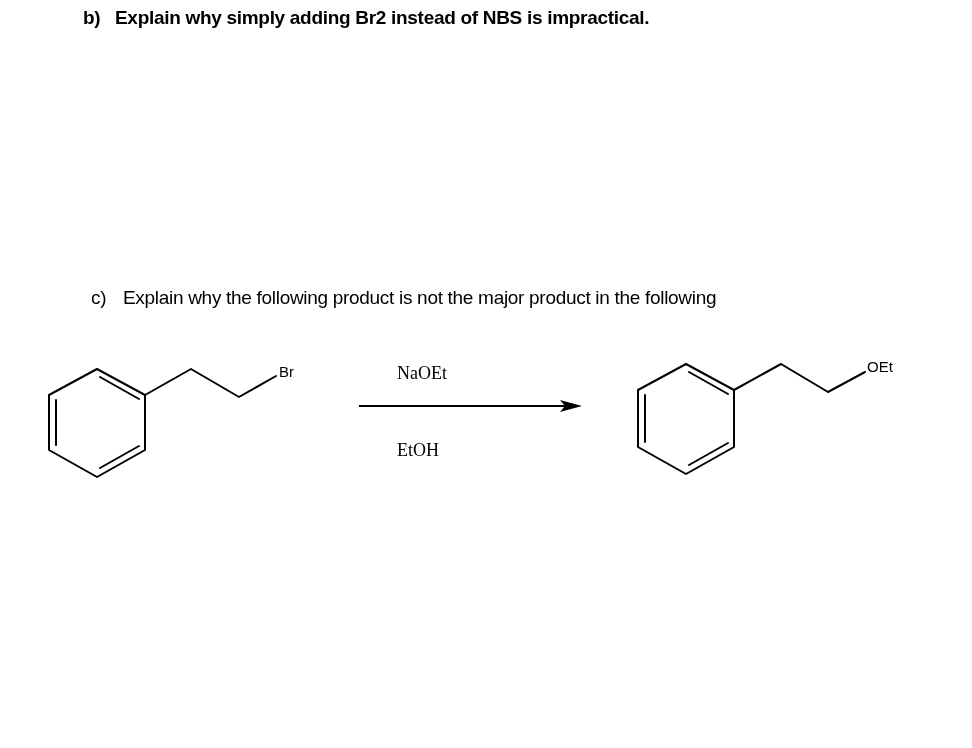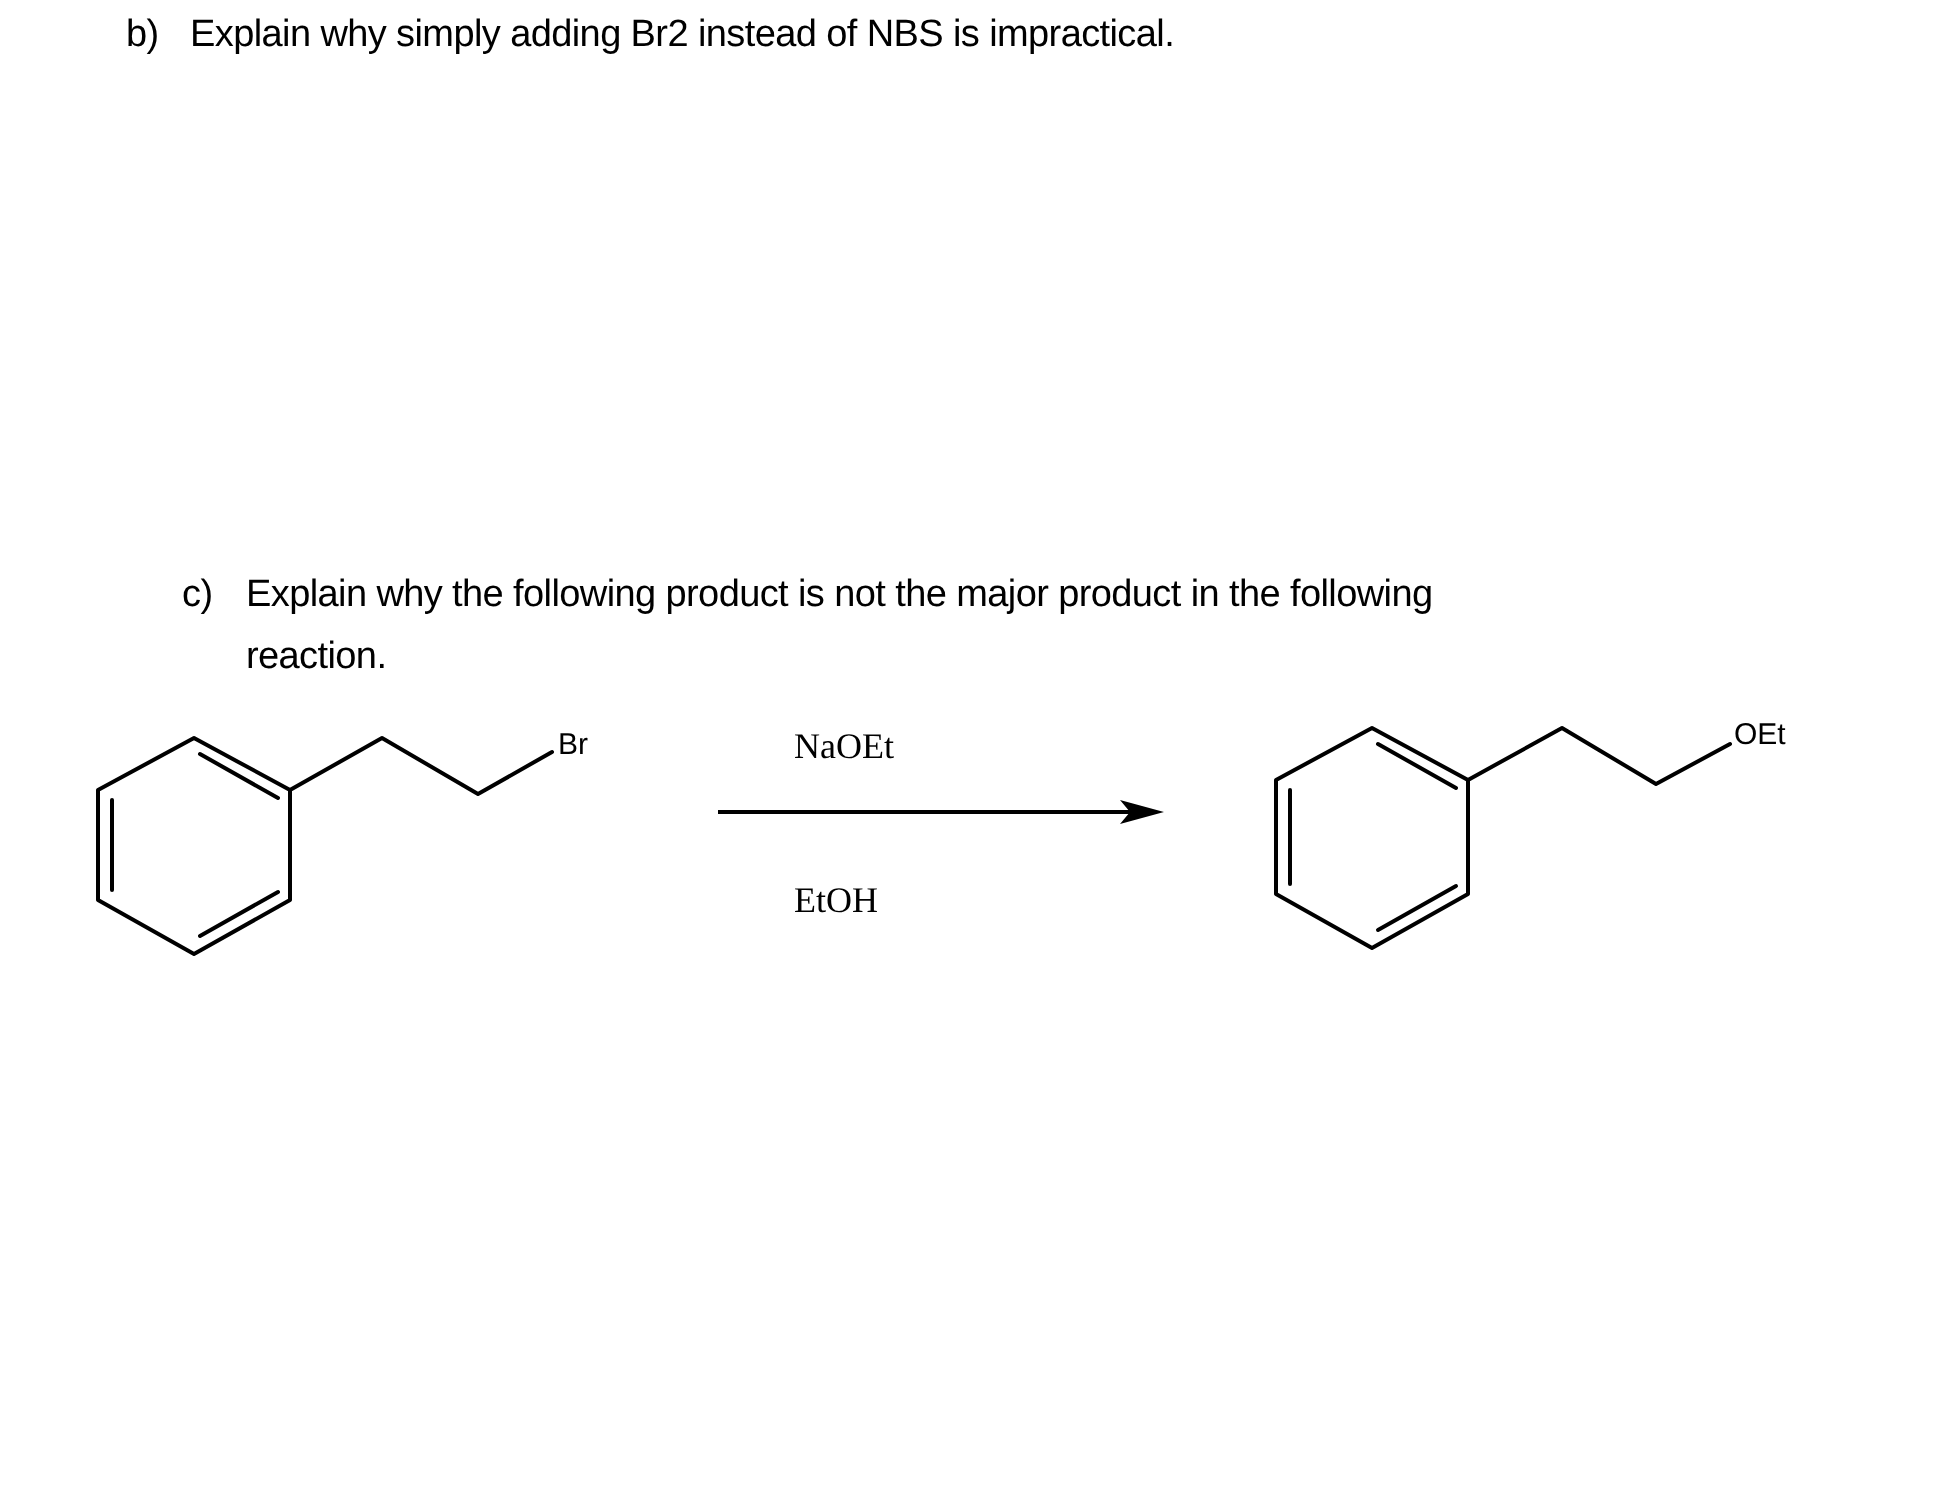--- a/index.html
+++ b/index.html
@@ -19,21 +19,21 @@
       font-family: "Liberation Sans", sans-serif;
       font-size: 19px;
       letter-spacing: -0.3px;
       color: #000;
       white-space: nowrap;
     }
     .q-label {
       display: inline-block;
       width: 32px;
     }
-    #q-b { left: 63px; top: 7px; }
+    #q-b { left: 83px; top: 7px; font-weight: bold; }
     #q-c { left: 91px; top: 282px; line-height: 31px; }
     .q-cont { padding-left: 32px; display: block; }
 
     svg.scheme {
       position: absolute;
       left: 0;
       top: 0;
     }
     .atom-label {
       font-family: "Liberation Sans", sans-serif;
@@ -55,21 +55,20 @@
   </style>
 </head>
 <body>
 
 <div class="question" id="q-b">
   <span class="q-label">b)</span><span>Explain why simply adding Br2 instead of NBS is impractical.</span>
 </div>
 
 <div class="question" id="q-c">
   <span class="q-label">c)</span><span>Explain why the following product is not the major product in the following</span>
-  <span class="q-cont">reaction.</span>
 </div>
 
 <svg class="scheme" width="972" height="748" viewBox="0 0 972 748">
 
   <g>
     <polygon class="bond" points="97,369 145,395 145,450 97,477 49,450 49,395"></polygon>
 
     <line class="bond" x1="100" y1="377" x2="139" y2="399"></line>
     <line class="bond" x1="139" y1="446" x2="100" y2="468"></line>
     <line class="bond" x1="56" y1="400" x2="56" y2="445"></line>

